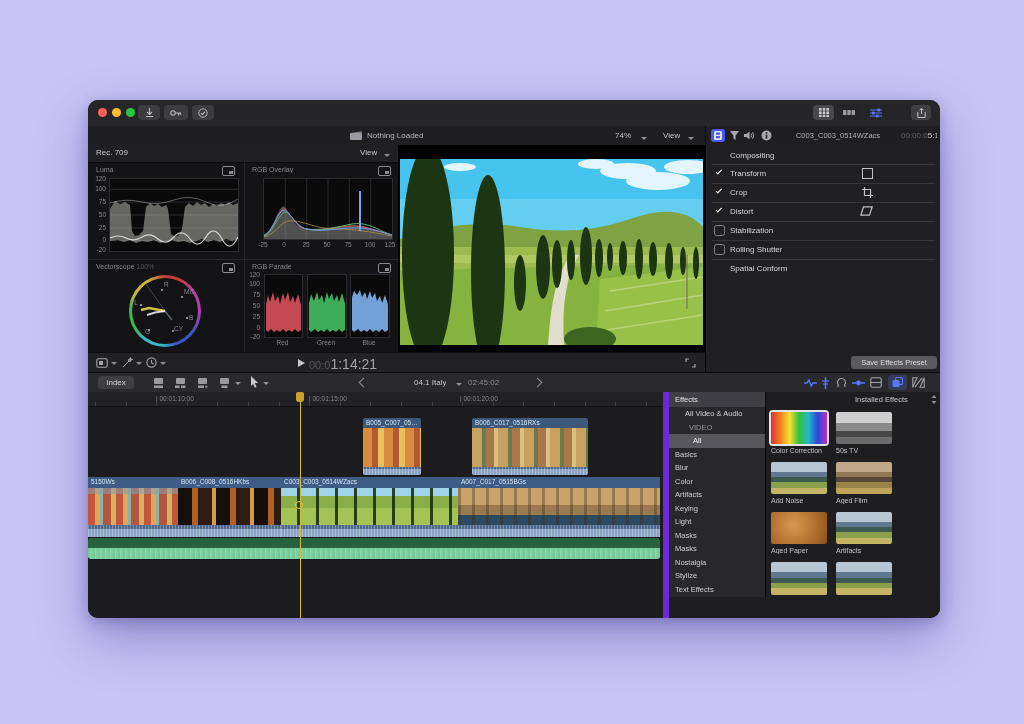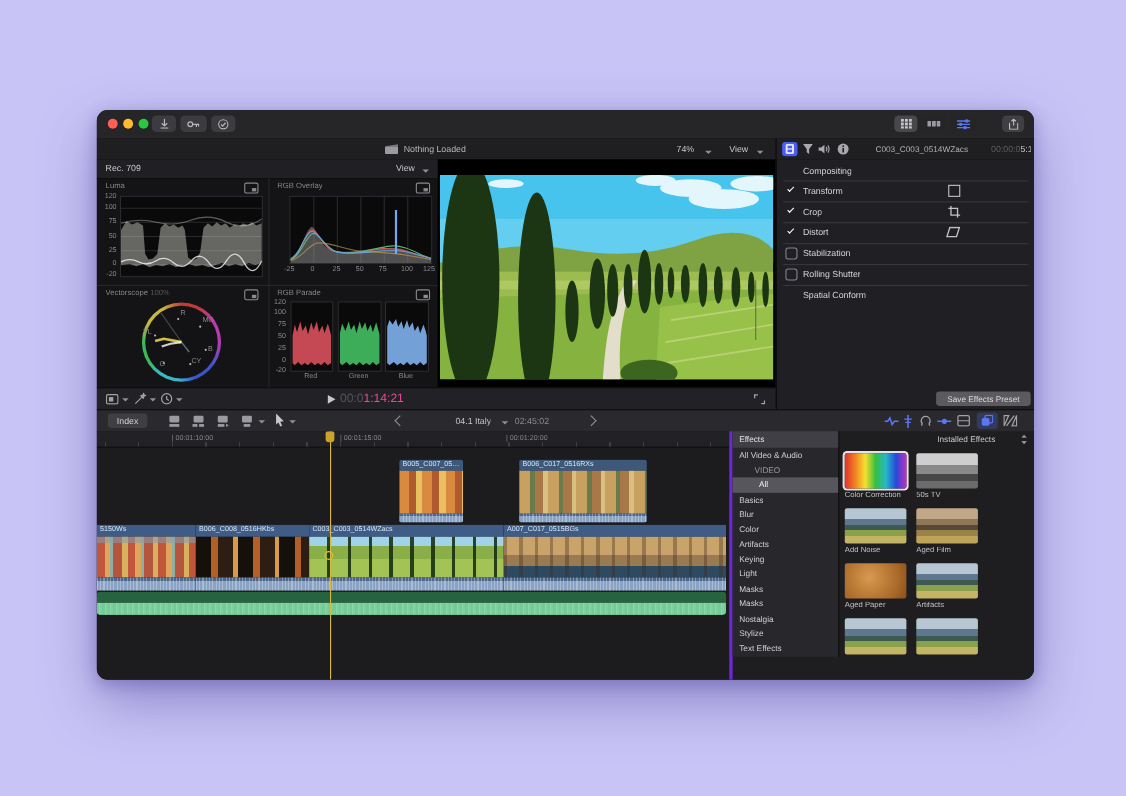--- a/index.html
+++ b/index.html
@@ -378,21 +378,21 @@
         </span>
     <span class="a cv" style="left:48px;top:9px"></span>
     <span class="a" style="left:58px;top:4px">
           <svg width="11" height="11" viewBox="0 0 11 11">
             <circle cx="5.5" cy="5.5" r="4.6" stroke="#a2a2a8" fill="none" stroke-width="1.1"></circle>
             <path d="M5.5 3 V5.7 L7.5 7" stroke="#a2a2a8" fill="none" stroke-width="1.1"></path>
           </svg>
         </span>
     <span class="a cv" style="left:72px;top:9px"></span>
     <span class="a" style="left:210px;top:6px;width:0;height:0;border-top:4.5px solid transparent;border-bottom:4.5px solid transparent;border-left:7px solid #c8c8cc"></span>
-    <span class="a t" style="left:221px;top:3px"><span style="color:#55555a;font-size:11px">00:0</span><span style="color:#ec4899;font-size:11px">1:14:21</span></span>
+    <span class="a t" style="left:221px;top:3px"><span style="color:#55555a;font-size:11px">00:0</span><span style="color:#a3a3a3;font-size:14px">1:14:21</span></span>
     <span class="a" style="left:597px;top:5px">
           <svg width="11" height="10" viewBox="0 0 11 10">
             <path d="M1 4 V1 H4 M7 9 H10 V6" stroke="#a2a2a8" fill="none" stroke-width="1.2"></path>
           </svg>
         </span>
   </div>
 
   <div class="a" style="left:0;top:272px;width:852px;height:20px;background:#2a2a2e;border-top:1px solid #0c0c0e;border-bottom:1px solid #0c0c0e">
     <div class="a" style="left:10px;top:3px;width:36px;height:13px;background:#3e3e43;border-radius:3px;text-align:center;line-height:13px;color:#d2d2d6">Index</div>
     <span class="a" style="left:64px;top:4px">
@@ -519,24 +519,24 @@
 
     <div class="a" style="left:0;top:146px;width:572px;height:21px;border-radius:3px;overflow:hidden">
       <div class="a" style="left:0;top:0;right:0;height:10px;background:#27633f"></div>
       <div class="a" style="left:0;top:10px;right:0;height:11px;background:repeating-linear-gradient(90deg,#74cb97 0 2px,#88d8a8 2px 3px,#7bd09e 3px 5px)"></div>
     </div>
 
     <div class="a" style="left:212px;top:0;width:1px;height:226px;background:#d8b93a"></div>
     <div class="a" style="left:208px;top:0;width:8px;height:10px;background:#caa32c;border-radius:2px 2px 3px 3px"></div>
   </div>
 
-  <div class="a" style="left:575px;top:292px;width:277px;height:226px;background:#1e1e20;border-left:3px solid #6d28d9">
+  <div class="a" style="left:575px;top:292px;width:277px;height:226px;background:#1e1e20;border-left:6px solid #6d28d9">
     <div class="a" style="left:0;top:0;width:96px;height:205px;background:#28282c;border-right:1px solid #0a0a0a;font-size:7.5px">
       <div class="t" style="height:15px;line-height:15px;padding-left:6px;background:#3f3f45;color:#e2e2e6">Effects</div>
-      <div class="t" style="height:13.5px;line-height:13.5px;padding-left:6px;color:#d0d0d4">All Video &amp; Audio</div>
+      <div class="t" style="height:13.5px;line-height:13.5px;padding-left:16px;color:#d0d0d4">All Video &amp; Audio</div>
       <div class="t" style="height:13.5px;line-height:13.5px;padding-left:20px;color:#98989e">VIDEO</div>
       <div class="t" style="height:13.5px;line-height:13.5px;padding-left:24px;background:#56565c;color:#f0f0f4">All</div>
       <div class="t" style="height:13.5px;line-height:13.5px;padding-left:6px;color:#d0d0d4">Basics</div>
       <div class="t" style="height:13.5px;line-height:13.5px;padding-left:6px;color:#d0d0d4">Blur</div>
       <div class="t" style="height:13.5px;line-height:13.5px;padding-left:6px;color:#d0d0d4">Color</div>
       <div class="t" style="height:13.5px;line-height:13.5px;padding-left:6px;color:#d0d0d4">Artifacts</div>
       <div class="t" style="height:13.5px;line-height:13.5px;padding-left:6px;color:#d0d0d4">Keying</div>
       <div class="t" style="height:13.5px;line-height:13.5px;padding-left:6px;color:#d0d0d4">Light</div>
       <div class="t" style="height:13.5px;line-height:13.5px;padding-left:6px;color:#d0d0d4">Masks</div>
       <div class="t" style="height:13.5px;line-height:13.5px;padding-left:6px;color:#d0d0d4">Masks</div>

